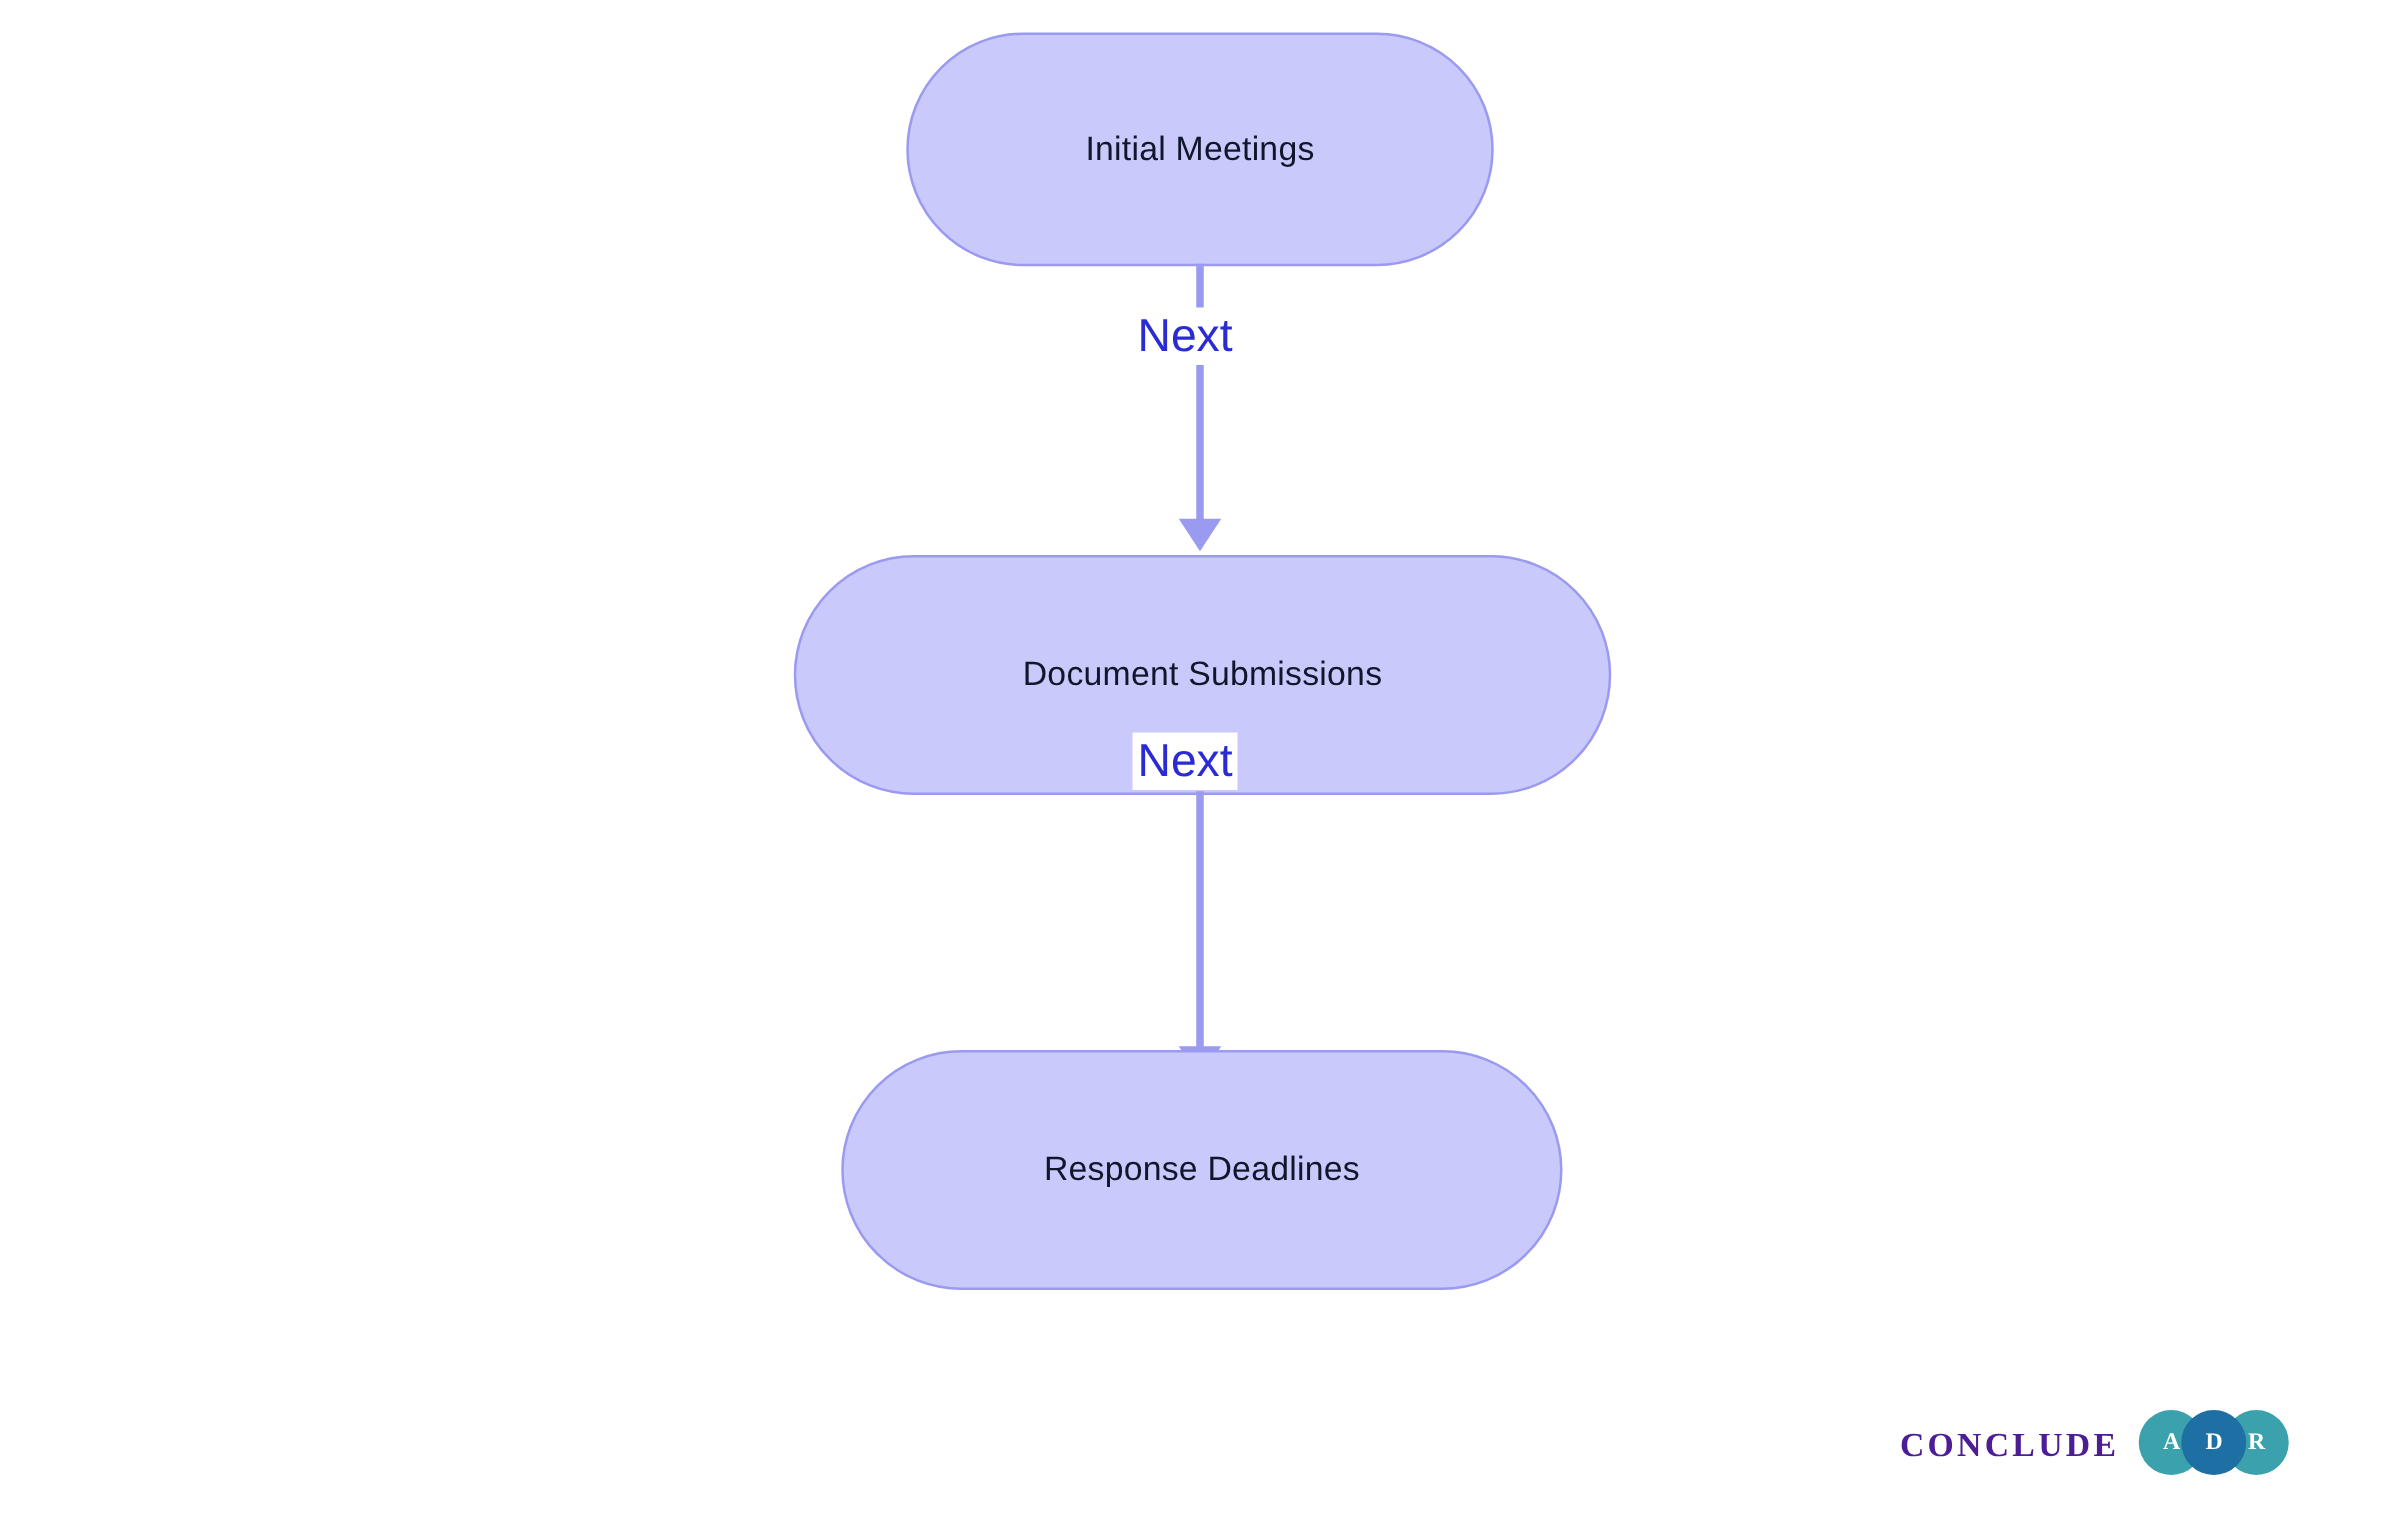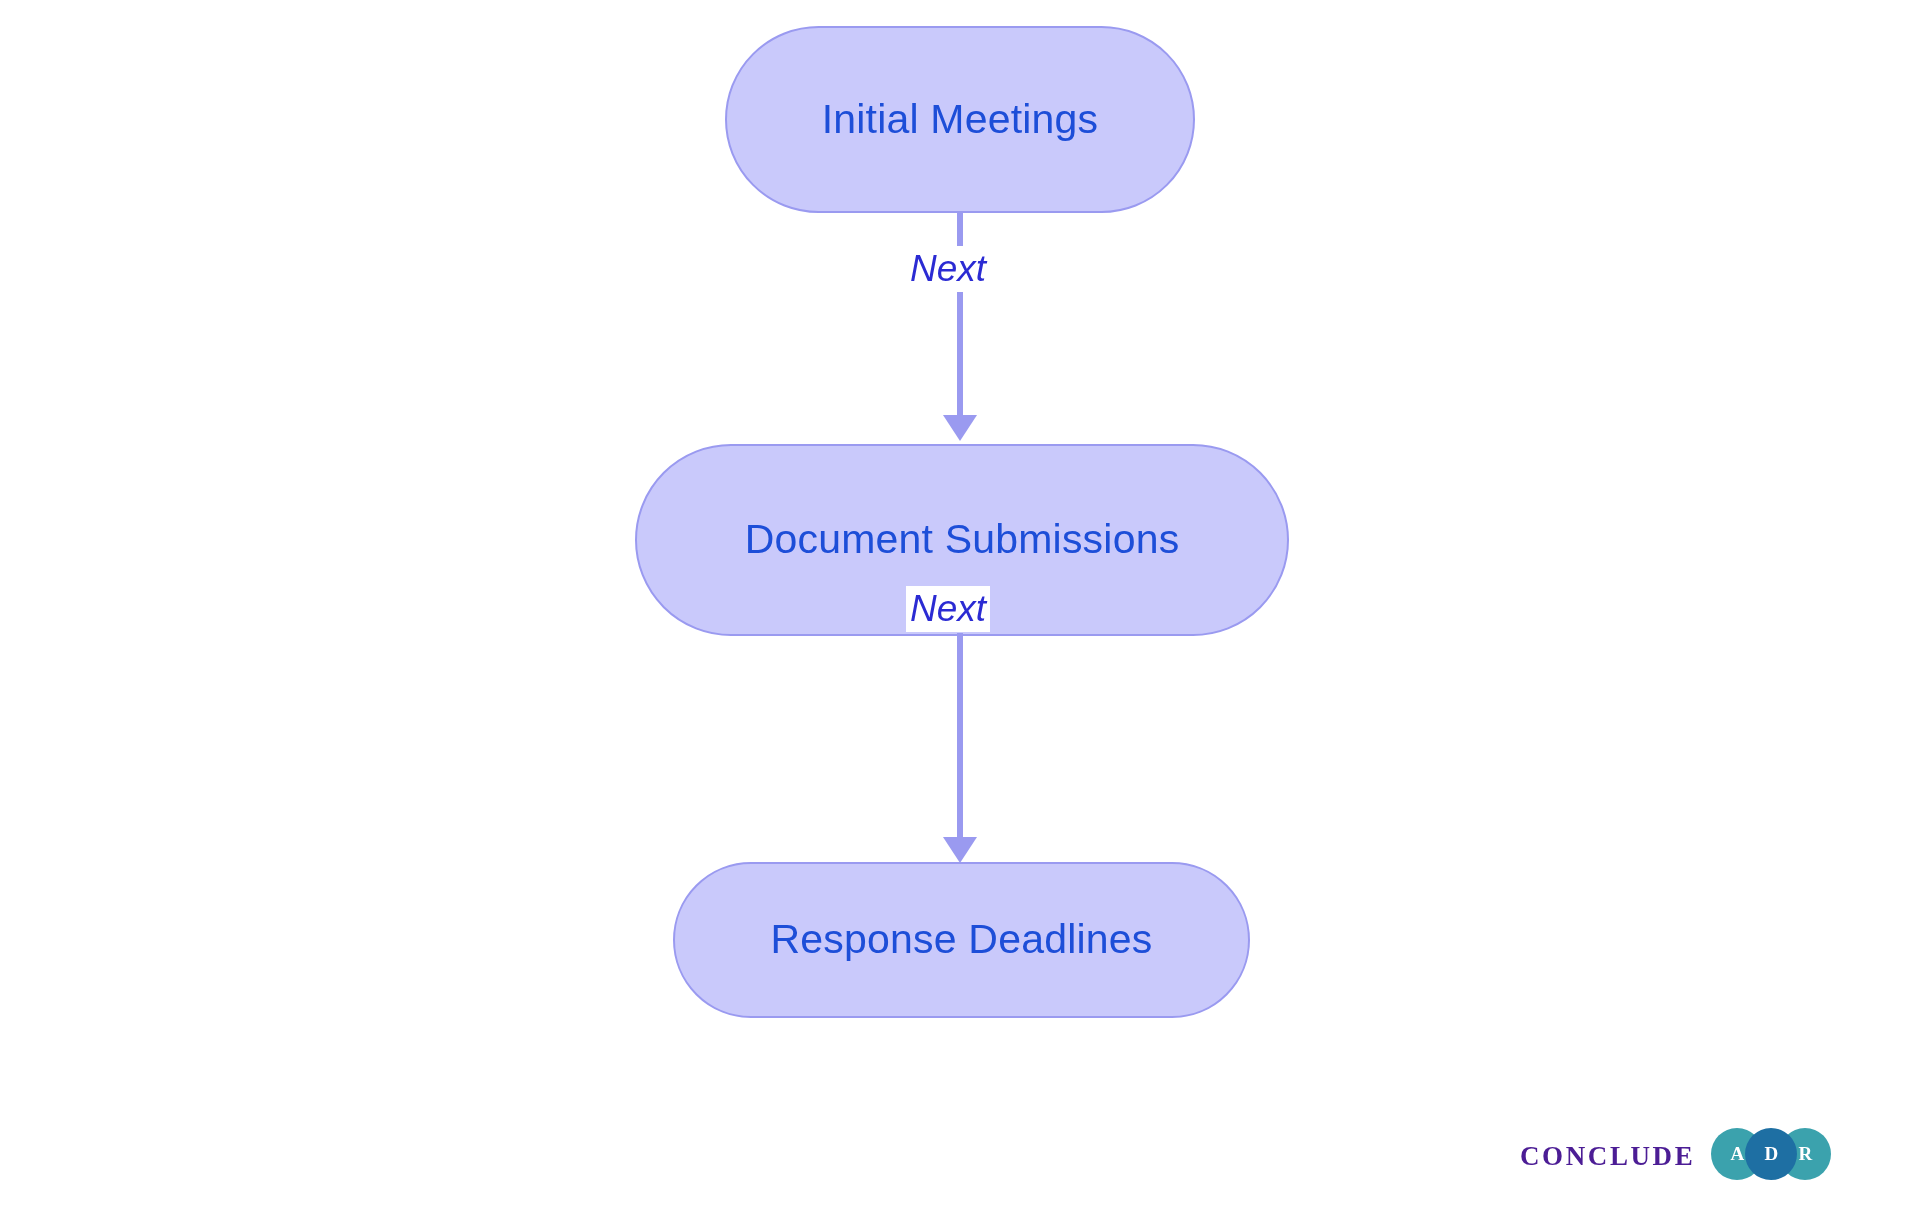--- a/index.html
+++ b/index.html
@@ -27,22 +27,22 @@
     position: absolute;
     box-sizing: border-box;
     background: #c9c9fb;
     border: 2.5px solid #9a9af0;
     display: flex;
     align-items: center;
     justify-content: center;
     text-align: center;
   }
   .node-label {
-    color: #1d4ed8;
-    font-size: 41px;
+    color: #0f172a;
+    font-size: 27px;
     font-weight: 400;
     letter-spacing: 0.2px;
     line-height: 1.1;
     white-space: nowrap;
   }
 
   
   #node-initial-meetings {
     left: 725px;
     top: 26px;
@@ -52,23 +52,23 @@
   }
   #node-document-submissions {
     left: 635px;
     top: 444px;
     width: 654px;
     height: 192px;
     border-radius: 96px;
   }
   #node-response-deadlines {
     left: 673px;
-    top: 862px;
+    top: 840px;
     width: 577px;
-    height: 156px;
+    height: 192px;
     border-radius: 96px;
   }
 
   
   .edge-line {
     position: absolute;
     width: 6px;
     background: #9a9af0;
     left: 957px;
   }
@@ -88,21 +88,20 @@
   #edge-2-arrow { top: 837px; }
 
   .edge-label {
     position: absolute;
     color: #2b2bd3;
     font-size: 37px;
     font-family: "Liberation Sans", sans-serif;
     white-space: nowrap;
     background: #ffffff;
     padding: 2px 4px;
-    font-style: italic;
   }
   #edge-1-label { left: 906px; top: 246px; }
   #edge-2-label { left: 906px; top: 586px; }
 
   
   #brand-logo {
     position: absolute;
     left: 1520px;
     top: 1128px;
     display: flex;

